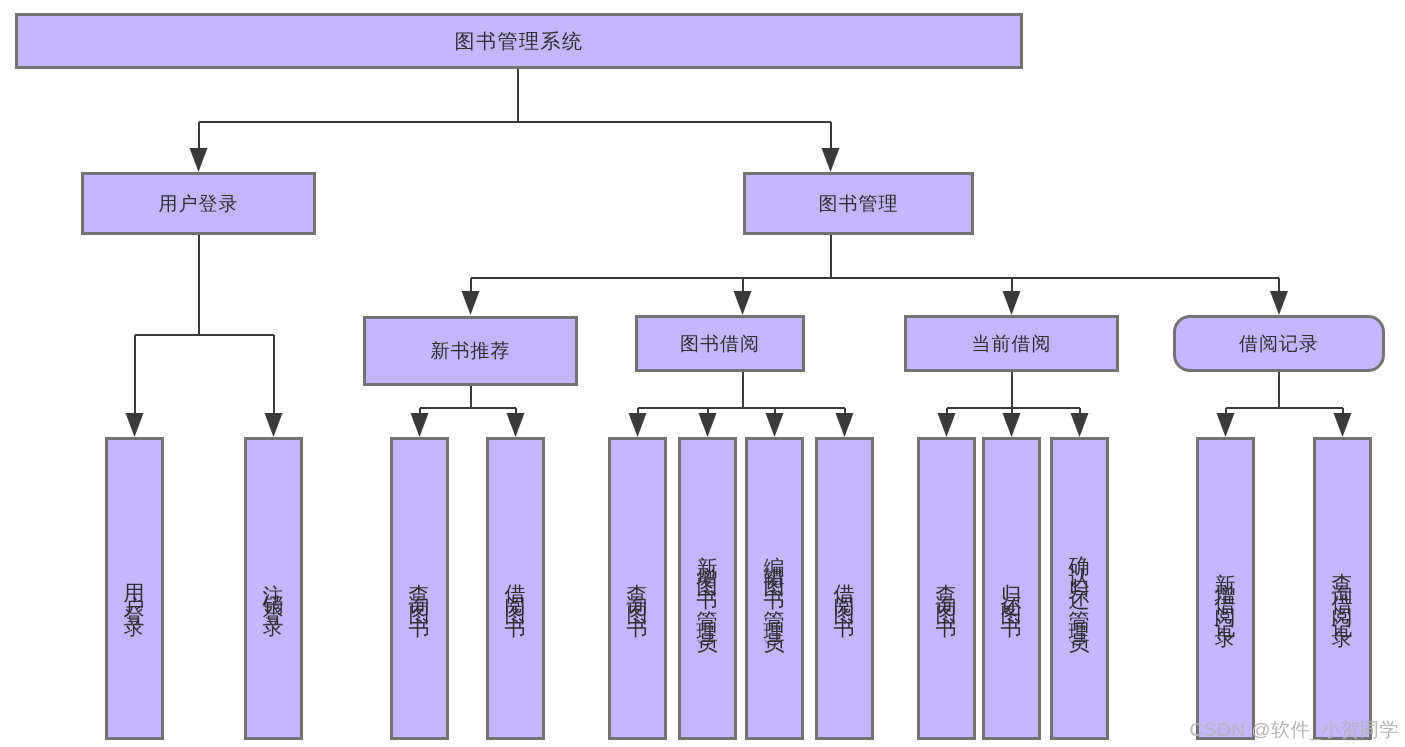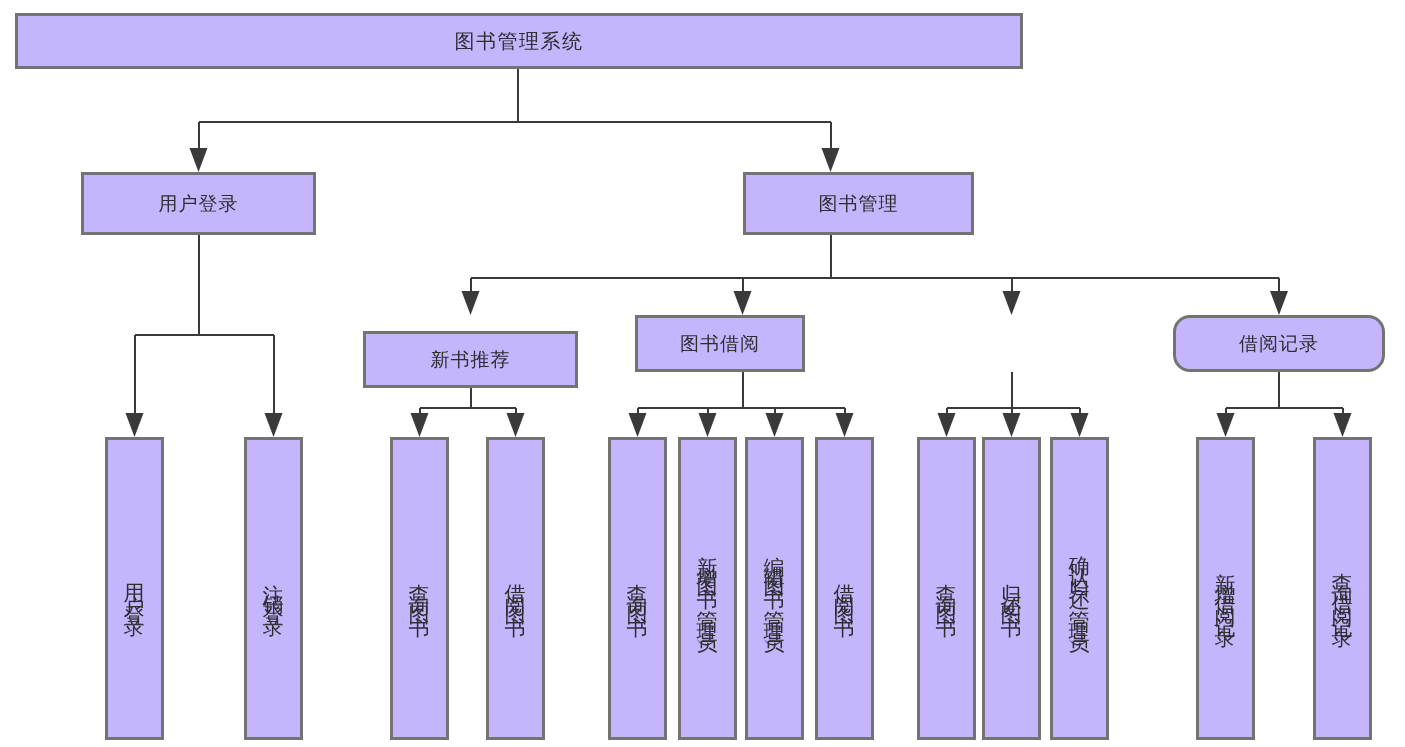--- a/index.html
+++ b/index.html
@@ -116,25 +116,28 @@
     <span>图书管理系统</span>
   </div>
 
   <div class="node h-node" style="left:81px; top:172px; width:235px; height:63px;">
     <span>用户登录</span>
   </div>
   <div class="node h-node" style="left:715px; top:172px; width:231px; height:63px;margin-left:28px;">
     <span>图书管理</span>
   </div>
 
-  <div class="node h-node" style="left:363px; top:331px; width:215px; height:57px;">
+  <div class="node h-node" style="left:363px; top:316px; width:215px; height:70px;">
     <span>新书推荐</span>
   </div>
   <div class="node h-node" style="left:635px; top:315px; width:170px; height:57px;">
     <span>图书借阅</span>
+  </div>
+  <div class="node h-node" style="left:904px; top:315px; width:215px; height:57px;">
+    <span>当前借阅</span>
   </div>
   <div class="node h-node" style="left:1173px; top:315px; width:212px; height:57px;border-radius:17px;">
     <span>借阅记录</span>
   </div>
 
   <div class="node leaf-node" style="left:105px; top:437px; width:59px; height:303px;">
     <span class="v-label">用户登录</span>
   </div>
   <div class="node leaf-node" style="left:244px; top:437px; width:59px; height:303px;">
     <span class="v-label">注销登录</span>
@@ -170,14 +173,15 @@
     <span class="v-label">确认归还（管理员）</span>
   </div>
 
   <div class="node leaf-node" style="left:1196px; top:437px; width:59px; height:303px;">
     <span class="v-label">新增借阅记录</span>
   </div>
   <div class="node leaf-node" style="left:1313px; top:437px; width:59px; height:303px;">
     <span class="v-label">查询借阅记录</span>
   </div>
 
+  <div class="watermark">CSDN @软件_小贺同学</div>
 
 </div>
 
 </body></html>

